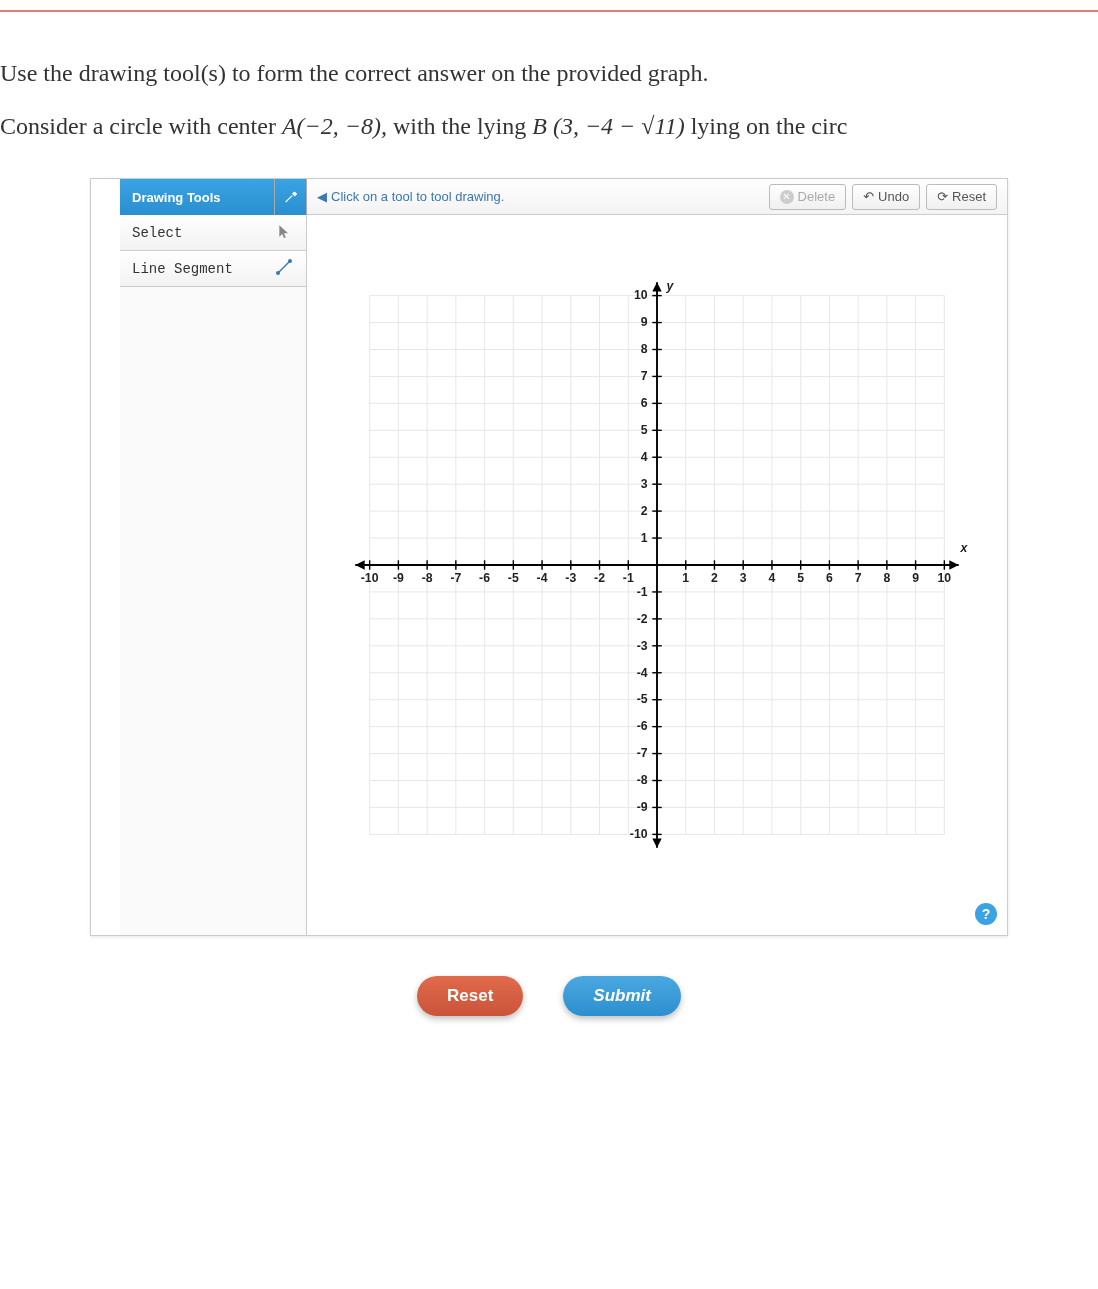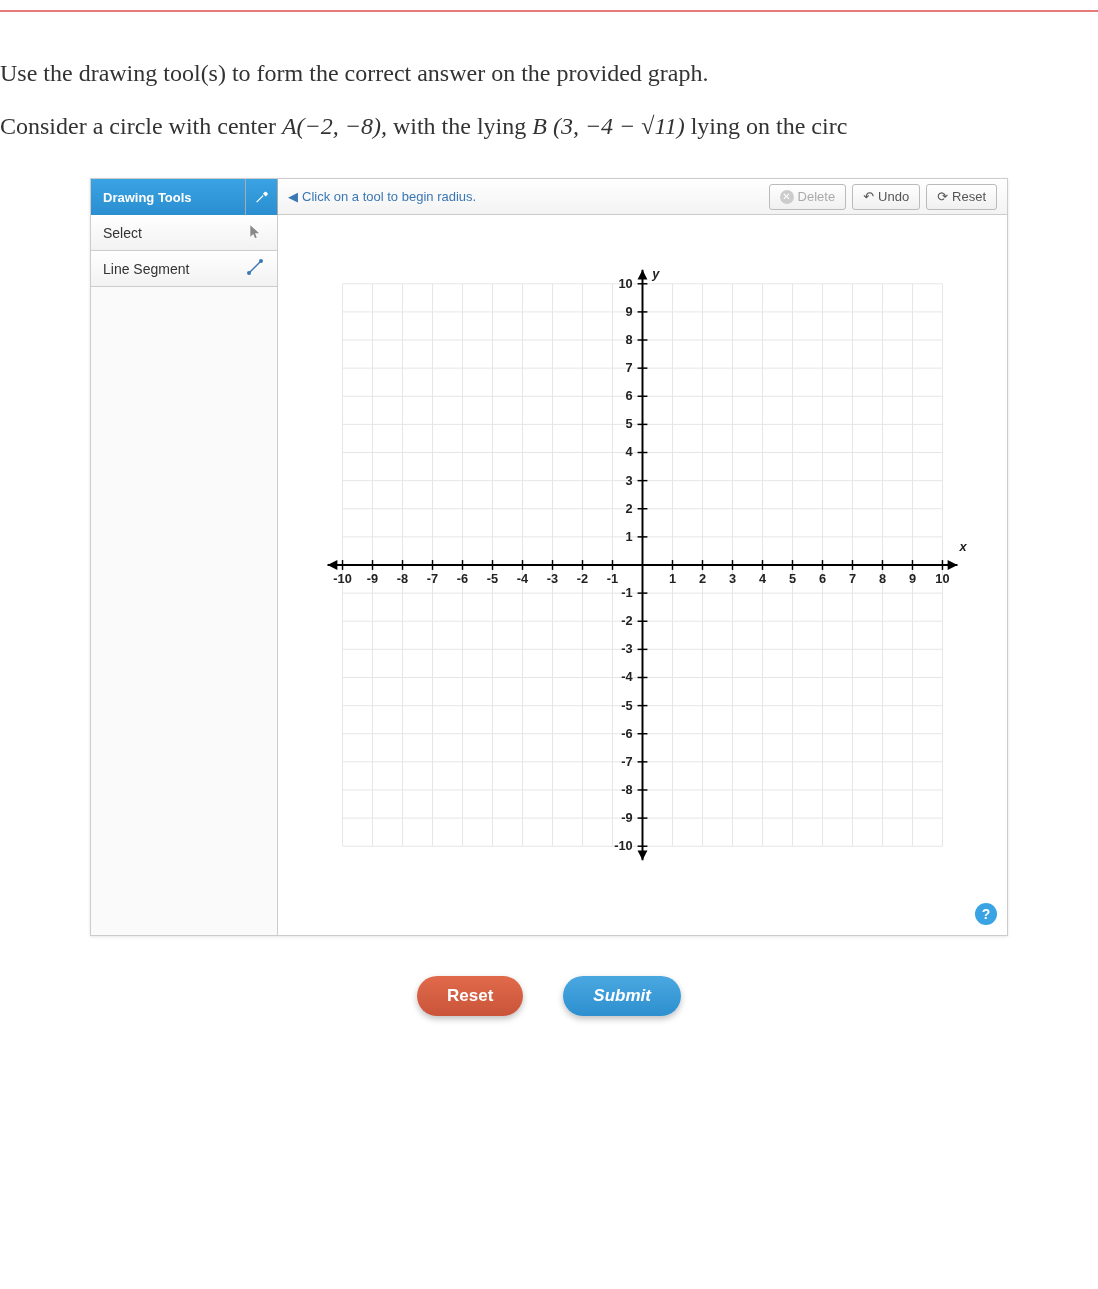--- a/index.html
+++ b/index.html
@@ -6,20 +6,21 @@
   body { font-family: Arial, Helvetica, sans-serif; background: #fff; color: #333; width: 1098px; }
   .top-divider { border-top: 2px solid #e97a7a; margin: 10px 0 40px 0; height: 0; }
   .prompt-area { padding: 0 0 30px 0; }
   .prompt-area p { font-size: 24px; line-height: 1.8; color: #333; font-family: Georgia, 'Times New Roman', serif; margin-top: 10px; }
   .prompt-area .math { font-style: italic; font-family: 'Times New Roman', serif; }
   .graph-app {
     margin: 0 90px 0 90px;
     border: 1px solid #ccc;
     box-shadow: 0 1px 3px rgba(0,0,0,0.1);
     background: #fff;
+    padding-left: 29px;
   }
   .toolbar-row { display: flex; align-items: center; height: 36px; }
   .drawing-tools-tab {
     background: linear-gradient(#3aa3e3, #2a8fd0);
     color: #fff; font-weight: bold; font-size: 13px;
     padding: 0 12px; height: 36px; display: flex; align-items: center;
     width: 155px; border-right: 1px solid #aaa;
   }
   .tool-icon-cell {
     width: 32px; height: 36px; background: linear-gradient(#3aa3e3, #2a8fd0);
@@ -34,21 +35,21 @@
   .hint-text { color: #3a77b5; font-size: 13px; display: flex; align-items: center; gap: 4px; }
   .spacer { flex: 1; }
   .action-btn {
     background: linear-gradient(#fff,#f0f0f0); border: 1px solid #bbb;
     height: 26px; padding: 0 10px; margin-left: 6px; border-radius: 3px;
     font-size: 13px; color: #555; display: inline-flex; align-items: center; gap: 4px;
     cursor: pointer;
   }
   .action-btn.disabled { color: #aaa; cursor: default; }
   .body-row { display: flex; min-height: 720px; }
-  .tool-col { width: 187px; border-right: 1px solid #ccc; background: #fafafa; }
+  .tool-col { width: 187px; border-right: 1px solid #ccc; background: #fafafa; font-family: Liberation Mono, monospace; }
   .tool-item {
     display: flex; align-items: center; height: 36px;
     border-bottom: 1px solid #ccc; background: linear-gradient(#fff,#f2f2f2);
     padding: 0 12px; font-size: 14px; color: #333; cursor: pointer;
   }
   .tool-item .tool-glyph { margin-left: auto; width: 20px; text-align: center; color: #888; }
   .tool-item.select .tool-glyph { font-size: 14px; }
   .tool-item.point .tool-glyph::before { content: "●"; color: #3a77b5; font-size: 10px; }
   .tool-item.line .tool-glyph svg { width: 16px; height: 16px; }
   .graph-col { flex: 1; position: relative; padding: 20px 20px 10px 20px; }
@@ -91,21 +92,21 @@
       <span>Drawing Tools</span>
     </div>
     <div class="tool-icon-cell">
       <svg width="14" height="14" viewBox="0 0 24 24" fill="#fff">
           <path d="M22 6.9c0 .5-.2 1-.6 1.4l-3 3-4.7-4.7 3-3c.8-.8 2.1-.8 2.8 0l2 2c.3.4.5.8.5 1.3zM2 20l1.5 1.5L14.7 10.3l-1.5-1.5L2 20z"></path>
         </svg>
     </div>
     <div class="hint-row">
       <span class="hint-text">
         <span style="color:#3a77b5;">◀</span>
-        <span>Click on a tool to begin radius.</span>
+        <span>Click on a tool to tool drawing.</span>
       </span>
       <span class="spacer"></span>
       <button class="action-btn disabled">
         <span style="display:inline-flex;width:14px;height:14px;border-radius:50%;background:#ccc;color:#fff;align-items:center;justify-content:center;font-size:10px;line-height:1;">✕</span>
         <span>Delete</span>
       </button>
       <button class="action-btn">
         <span>↶</span>
         <span>Undo</span>
       </button>

